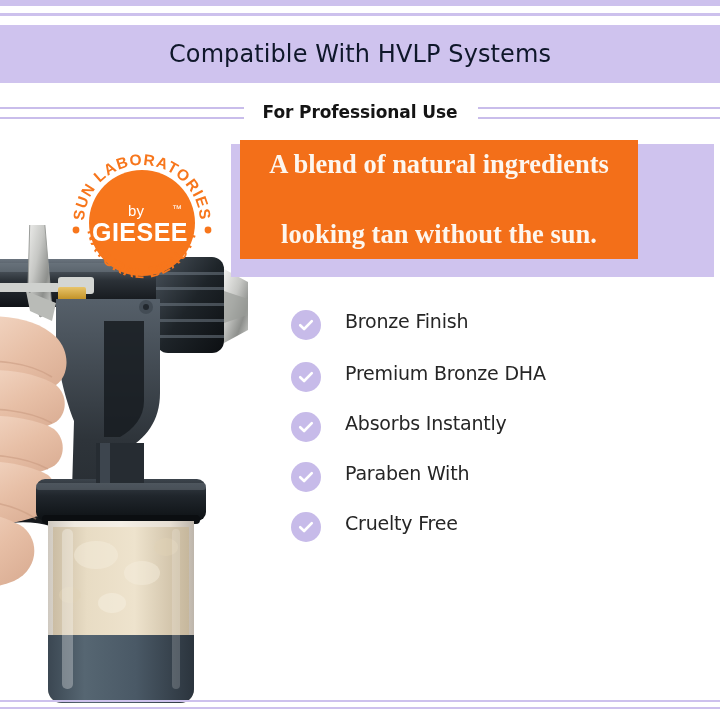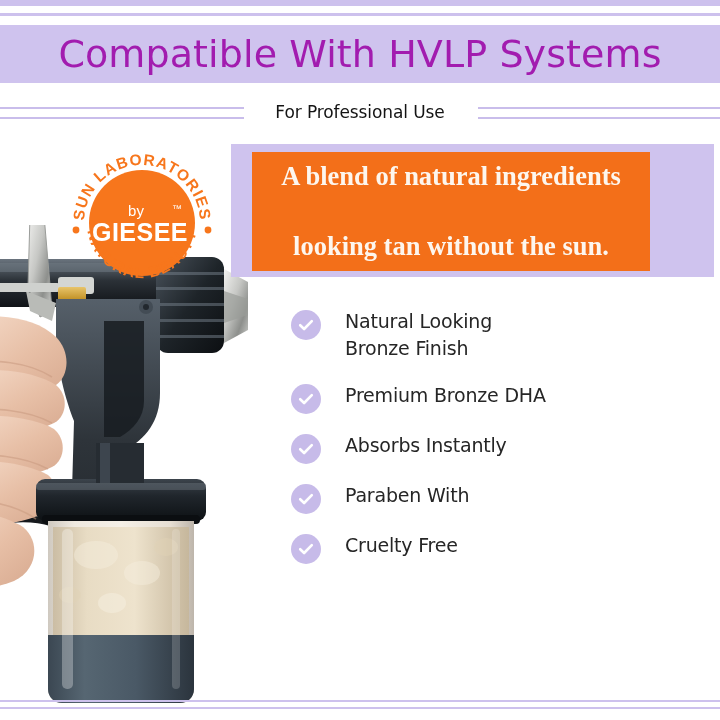--- a/index.html
+++ b/index.html
@@ -36,23 +36,23 @@
     top: 25px;
     width: 720px;
     height: 58px;
     background: #cfc3ee;
     display: flex;
     align-items: center;
     justify-content: center;
   }
   .header-title {
     font-family: "DejaVu Sans", sans-serif;
-    font-size: 38px;
+    font-size: 24px;
     font-weight: 400;
-    color: #a21caf;
+    color: #0f172a;
     letter-spacing: 0.1px;
     white-space: nowrap;
   }
 
   
   .subheader {
     position: absolute;
     left: 0;
     top: 100px;
     width: 720px;
@@ -69,21 +69,21 @@
   .sub-line.r-b { left: 478px; width: 242px; top: 17px; }
 
   .subheader-text {
     position: absolute;
     left: 0;
     top: 0;
     width: 720px;
     text-align: center;
     font-family: "DejaVu Sans", sans-serif;
     font-size: 17px;
-    font-weight: normal;
+    font-weight: bold;
     color: #141414;
     line-height: 24px;
     letter-spacing: -0.1px;
   }
 
   
   .product-photo {
     position: absolute;
     left: 0;
     top: 225px;
@@ -106,28 +106,27 @@
     position: absolute;
     left: 231px;
     top: 144px;
     width: 483px;
     height: 133px;
     background: #cfc3ee;
   }
   .callout-box {
     position: absolute;
     left: 240px;
-    top: 152px;
+    top: 140px;
     width: 398px;
     height: 119px;
     background: #f36f19;
     display: flex;
     align-items: center;
     justify-content: center;
-    margin-left: 12px;
   }
   .callout-text {
     font-family: "Liberation Serif", serif;
     font-weight: bold;
     font-size: 26.5px;
     line-height: 35px;
     color: #fdf6ee;
     text-align: center;
     padding: 0 10px;
   }
@@ -357,21 +356,20 @@
 
   <div class="benefits">
 
     <div class="benefit-row tall">
       <span class="check-circle">
         <svg width="18" height="18" viewBox="0 0 18 18">
           <path d="M 3.2 9.2 L 7.1 13 L 14.8 5.2" stroke="#ffffff" stroke-width="2.6" fill="none" stroke-linecap="round" stroke-linejoin="round"></path>
         </svg>
       </span>
       <span class="benefit-text">
-        <span>Natural Looking</span>
         <span class="l2">Bronze Finish</span>
       </span>
     </div>
 
 
     <div class="benefit-row">
       <span class="check-circle">
         <svg width="18" height="18" viewBox="0 0 18 18">
           <path d="M 3.2 9.2 L 7.1 13 L 14.8 5.2" stroke="#ffffff" stroke-width="2.6" fill="none" stroke-linecap="round" stroke-linejoin="round"></path>
         </svg>

